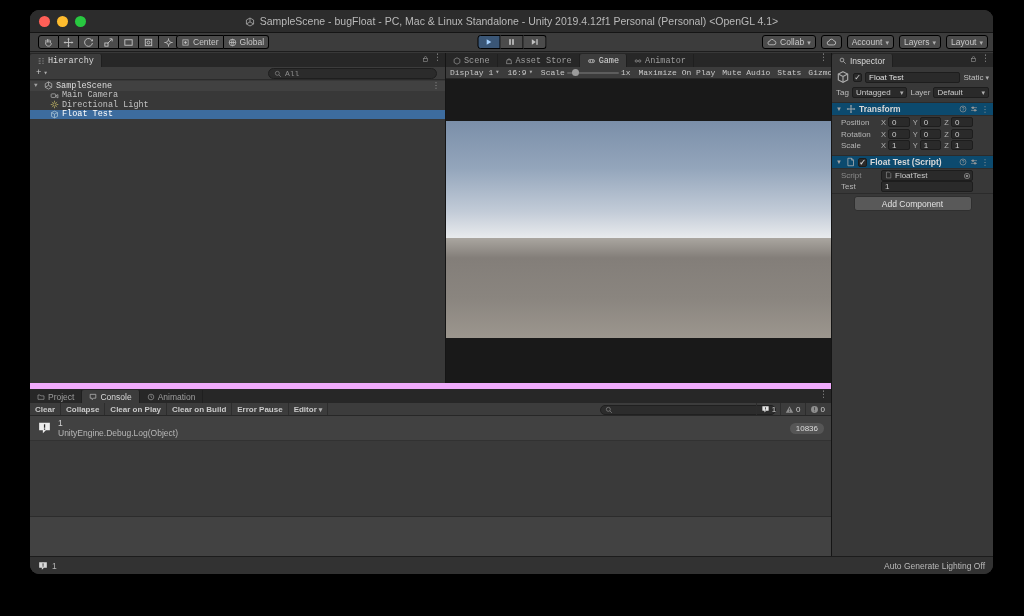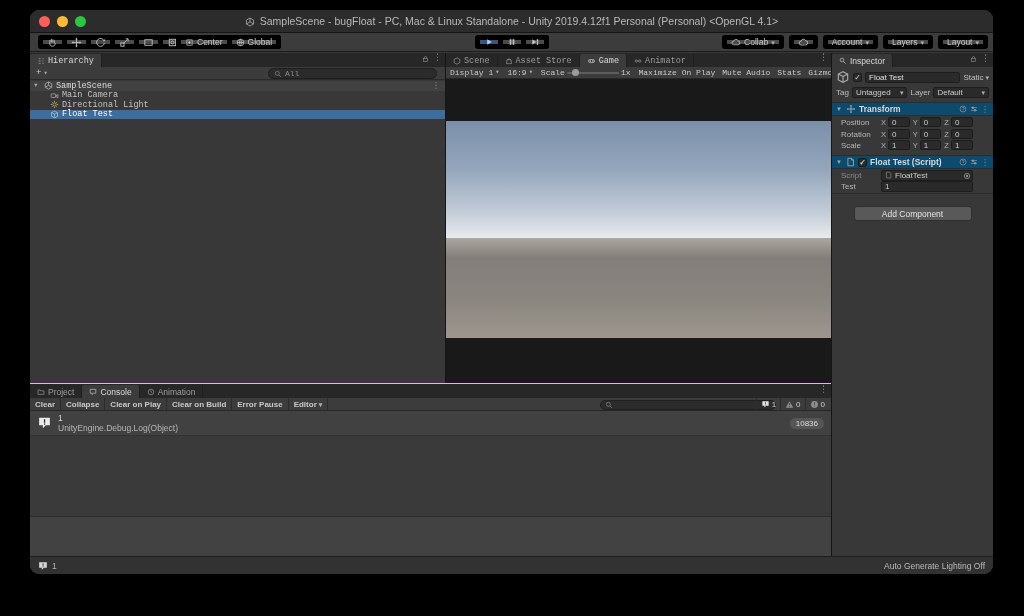--- a/index.html
+++ b/index.html
@@ -13,21 +13,21 @@
   .titlebar { height:23px; background:#2c2c2c; border-bottom:1px solid #151515;
               position:relative; display:flex; align-items:center; justify-content:center; }
   .lights { position:absolute; left:9px; top:6px; display:flex; gap:7px; }
   .light { width:11px; height:11px; border-radius:50%; }
   .light.red{background:#ff5f57}.light.yellow{background:#febc2e}.light.green{background:#28c840}
   .title { font-size:10.5px; color:#b9b9b9; display:flex; align-items:flex-end; gap:5px; white-space:nowrap; }
 
   
   .toolbar { height:19px; background:#3c3c3c; border-bottom:1px solid #1d1d1d; position:relative; }
   .tb-group { position:absolute; top:2px; display:flex; height:14px; }
-  .tb-btn { height:14px; min-width:17px; background:#4b4b4b; border:5px solid #000000;
+  .tb-btn { height:14px; min-width:17px; background:#4b4b4b; border:1px solid #000000;
             display:flex; align-items:center; justify-content:center; gap:3px;
             padding:0 4px; color:#c8c8c8; font-size:8.5px; cursor:default; }
   .tb-group .tb-btn + .tb-btn { border-left:0; }
   .tb-group .tb-btn:first-child { border-radius:3px 0 0 3px; }
   .tb-group .tb-btn:last-child { border-radius:0 3px 3px 0; }
   .tb-group .tb-btn.only { border-radius:3px; }
   .tb-btn.play-active { background:#3a5676; }
   .tb-right { position:absolute; right:5px; top:2px; display:flex; gap:5px; }
   .dd { font-size:7px; color:#aeaeae; line-height:1; }
 
@@ -96,26 +96,26 @@
   .comp-header .spacer { flex:1; }
   .hdr-ic { color:#9c9c9c; font-size:8px; font-weight:normal; }
   .prop-row { display:flex; align-items:center; height:12px; padding:0 20px 0 9px; gap:3px; }
   .prop-label { width:37px; flex:0 0 auto; color:#b5b5b5; font-size:8px; }
   .prop-label.dim { color:#8b8b8b; }
   .axis { display:flex; align-items:center; gap:2px; flex:1; }
   .axis-l { font-size:7.5px; color:#b0b0b0; }
   .axis .field { flex:1; height:10px; }
   .obj-field { flex:1; height:11px; position:relative; gap:3px; padding-right:12px; }
   .picker { position:absolute; right:1px; top:1px; }
-  .add-comp { margin:10px auto 0; width:118px; height:15px; background:#595959;
+  .add-comp { margin:0 auto 0; width:118px; height:15px; background:#595959;
               border:1px solid #2f2f2f; border-radius:3px; color:#e3e3e3; font-size:8.5px;
               display:flex; align-items:center; justify-content:center; }
 
   
-  .console-panel { flex:1; border-top:1px solid #f0abfc; }
+  .console-panel { flex:1; border-top:6px solid #f0abfc; }
   .console-toolbar { height:13px; background:#3c3c3c; border-bottom:1px solid #272727;
                      display:flex; align-items:stretch; font-size:8px; color:#c9c9c9;
                      position:relative; flex:0 0 auto; }
   .ct-btn { display:flex; align-items:center; gap:2px; padding:0 5px; border-right:1px solid #2d2d2d;font-weight:bold; }
   .console-search { position:absolute; left:570px; top:1.5px; width:176px; height:10px;
                     background:#2c2c2c; border:1px solid #202020; border-radius:5px;
                     display:flex; align-items:center; padding:0 4px; }
   .ct-counts { position:absolute; right:2px; top:0; height:100%; display:flex; align-items:center; }
   .ct-count { display:flex; align-items:center; gap:2px; padding:0 4px; border-left:1px solid #2d2d2d;
               color:#cfcfcf; height:100%; font-size:8px; }

